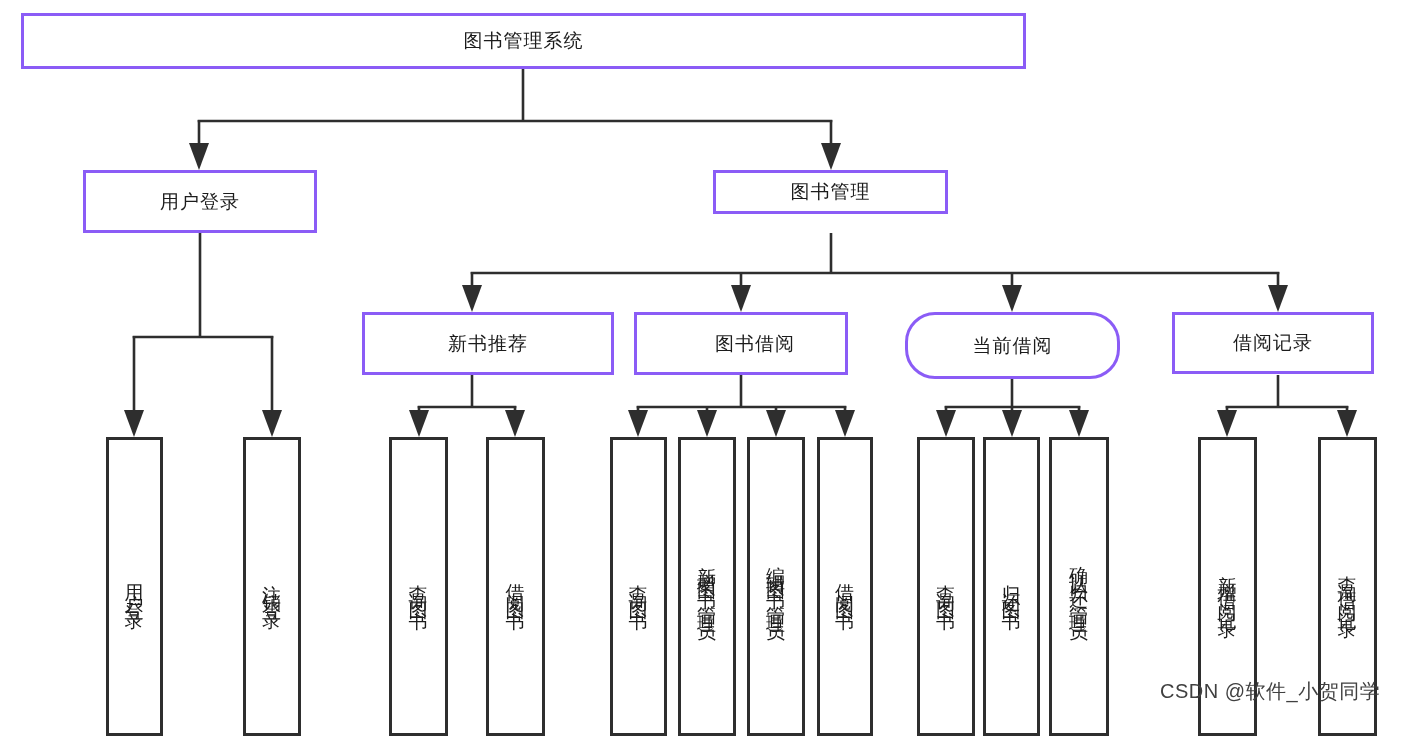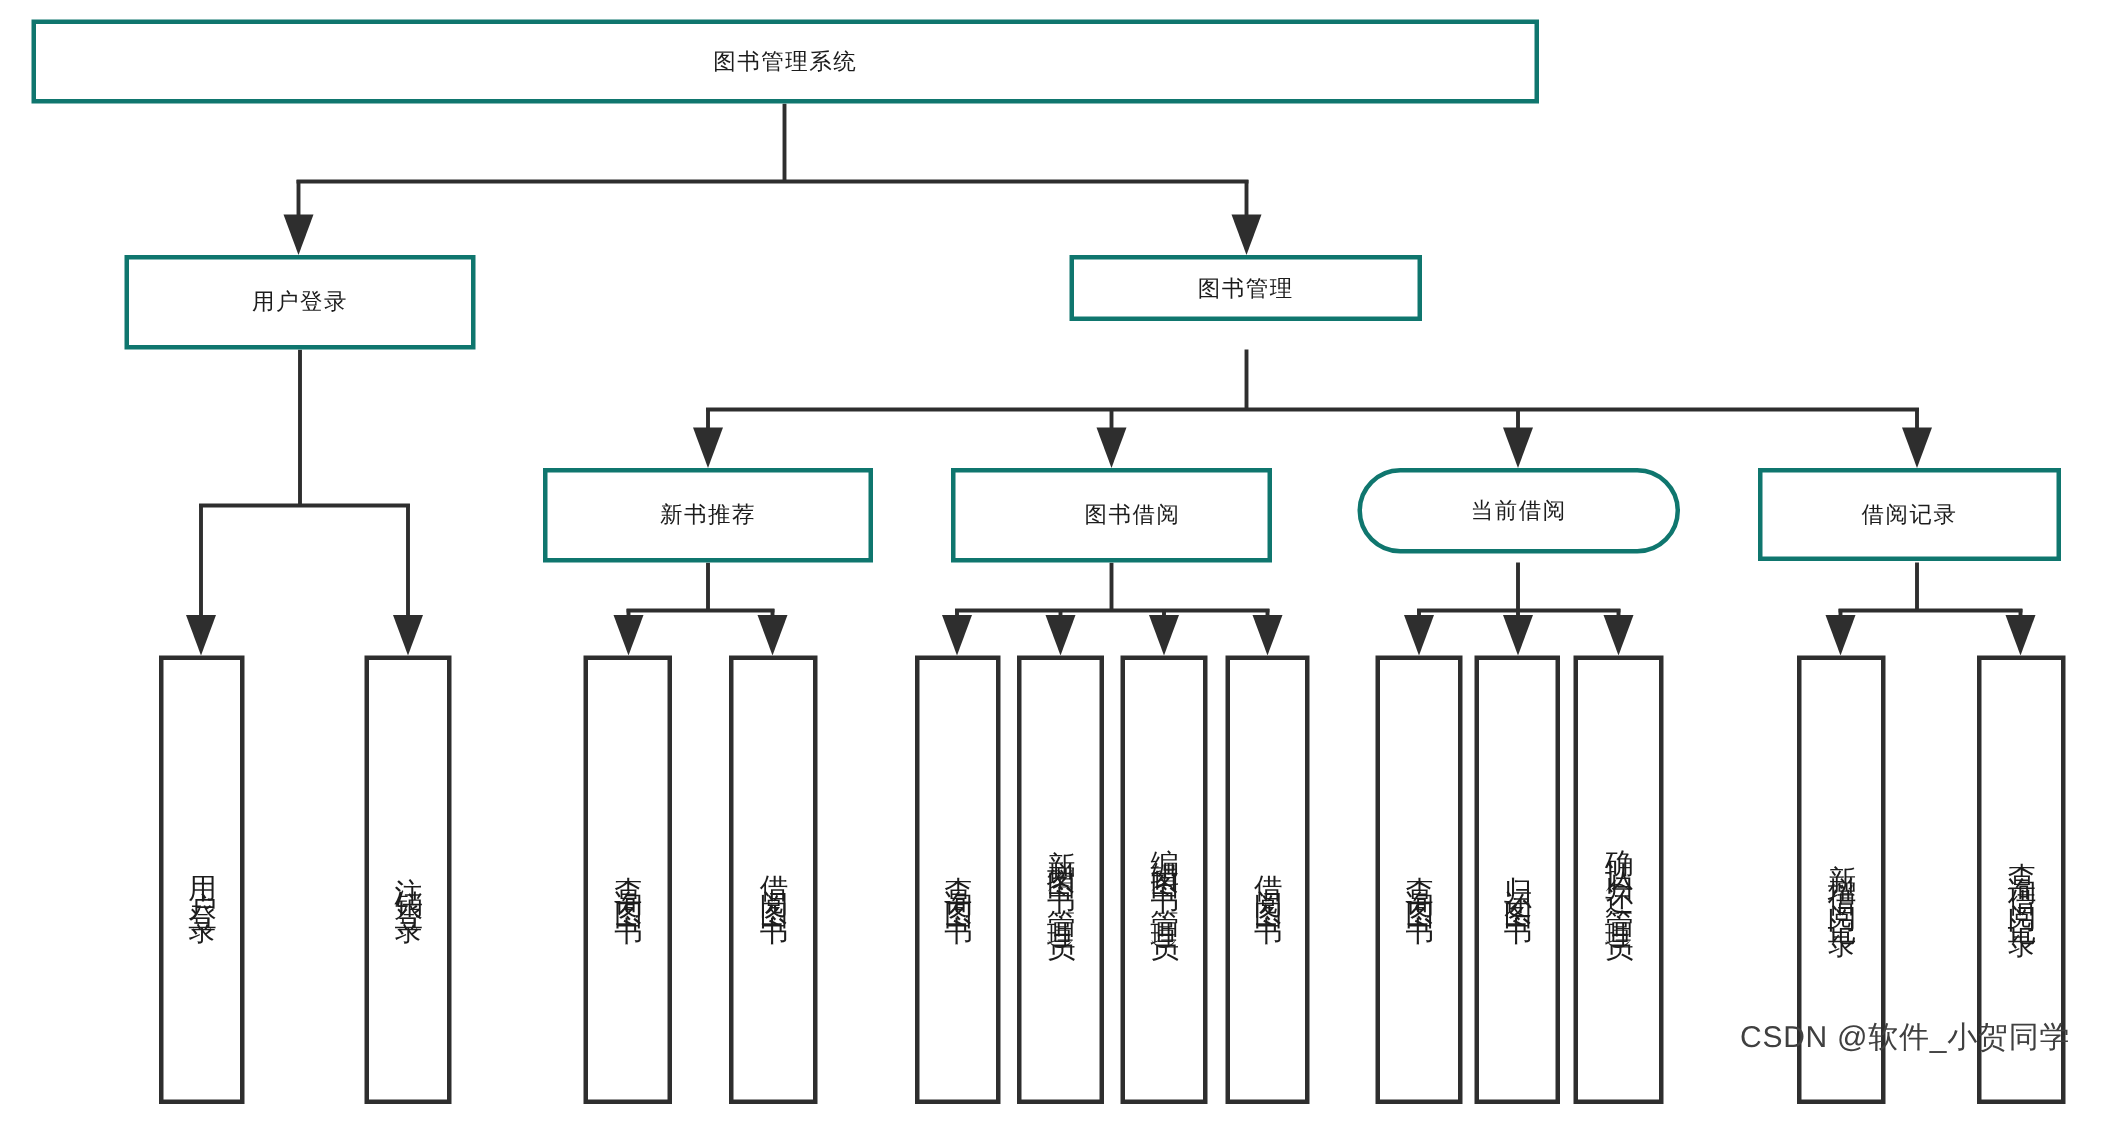--- a/index.html
+++ b/index.html
@@ -9,23 +9,23 @@
     background:#ffffff;
     font-family:"Liberation Sans","DejaVu Sans",sans-serif;
     color:#1c1c1c;
     overflow:hidden;
   }
   svg.connectors{position:absolute;left:0;top:0;width:1405px;height:747px;z-index:1;}
   svg.connectors line, svg.connectors path{stroke:#2e2e2e;stroke-width:2.6;fill:none;}
   svg.connectors polygon{fill:#2e2e2e;stroke:none;}
   .hbox{
     position:absolute;z-index:2;box-sizing:border-box;
-    border:3px solid #0f766e;background:#ffffff;
+    border:3px solid #8b5cf6;background:#ffffff;
     display:flex;align-items:center;justify-content:center;
-    font-size:15px;letter-spacing:1px;white-space:nowrap;
+    font-size:19px;letter-spacing:1px;white-space:nowrap;
   }
   .vbox{
     position:absolute;z-index:2;box-sizing:border-box;
     border:3px solid #2e2e2e;background:#ffffff;
     top:437px;height:299px;
     display:flex;align-items:center;justify-content:center;
     writing-mode:vertical-rl;text-orientation:mixed;
     font-size:19px;letter-spacing:9px;line-height:1;
   }
   .vbox.long{letter-spacing:8px;}
@@ -100,23 +100,23 @@
     <path d="M1347,406 V415"></path>
     <polygon points="1217,410 1237,410 1227,437"></polygon>
     <polygon points="1337,410 1357,410 1347,437"></polygon>
   </svg>
 
   <div class="hbox" style="left:21px;top:13px;width:1005px;height:56px;">图书管理系统</div>
 
   <div class="hbox" style="left:83px;top:170px;width:234px;height:63px;">用户登录</div>
   <div class="hbox" style="left:713px;top:170px;width:235px;height:44px;">图书管理</div>
 
-  <div class="hbox" style="left:362px;top:312px;width:220px;height:63px;">新书推荐</div>
+  <div class="hbox" style="left:362px;top:312px;width:252px;height:63px;">新书推荐</div>
   <div class="hbox" style="left:634px;top:312px;width:214px;height:63px;padding-left:28px;">图书借阅</div>
-  <div class="hbox" style="left:905px;top:312px;width:215px;height:57px;border-radius:30px;">当前借阅</div>
+  <div class="hbox" style="left:905px;top:312px;width:215px;height:67px;border-radius:30px;">当前借阅</div>
   <div class="hbox" style="left:1172px;top:312px;width:202px;height:62px;">借阅记录</div>
 
   <div class="vbox" style="left:106px;width:57px;">用户登录</div>
   <div class="vbox" style="left:243px;width:58px;">注销登录</div>
 
   <div class="vbox" style="left:389px;width:59px;">查询图书</div>
   <div class="vbox" style="left:486px;width:59px;">借阅图书</div>
 
   <div class="vbox" style="left:610px;width:57px;">查询图书</div>
   <div class="vbox long" style="left:678px;width:58px;">新增图书（管理员）</div>

